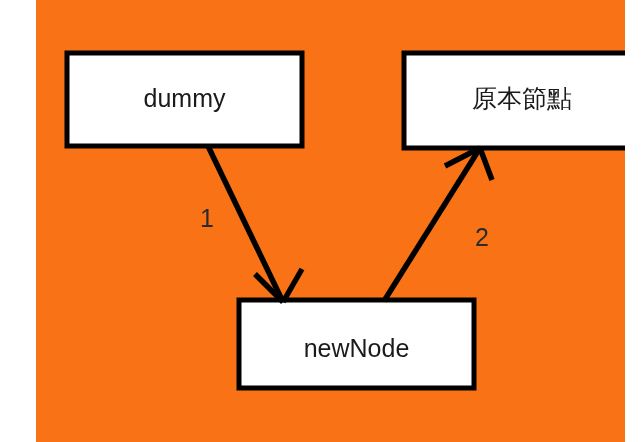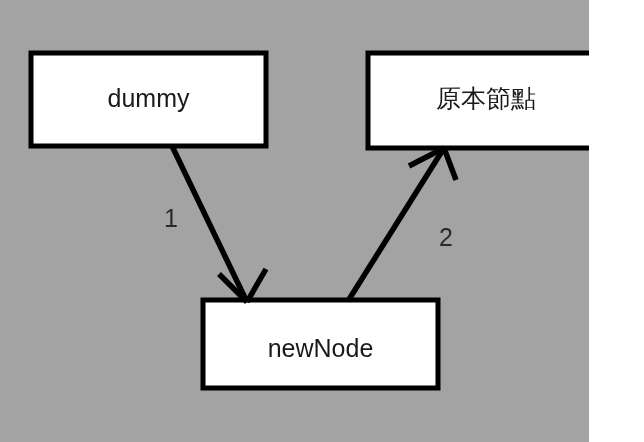--- a/index.html
+++ b/index.html
@@ -7,22 +7,23 @@
     padding: 0;
     background: #ffffff;
   }
   body {
     font-family: "Liberation Sans", "DejaVu Sans", sans-serif;
   }
   #canvas {
     position: relative;
     width: 589px;
     height: 442px;
-    background: #a3a3a3;
+    background: #f97316;
     overflow: hidden;
+    margin-left: 36px;
   }
   #diagram-svg {
     position: absolute;
     left: 0;
     top: 0;
     width: 644px;
     height: 442px;
     display: block;
   }
   .node-rect {

